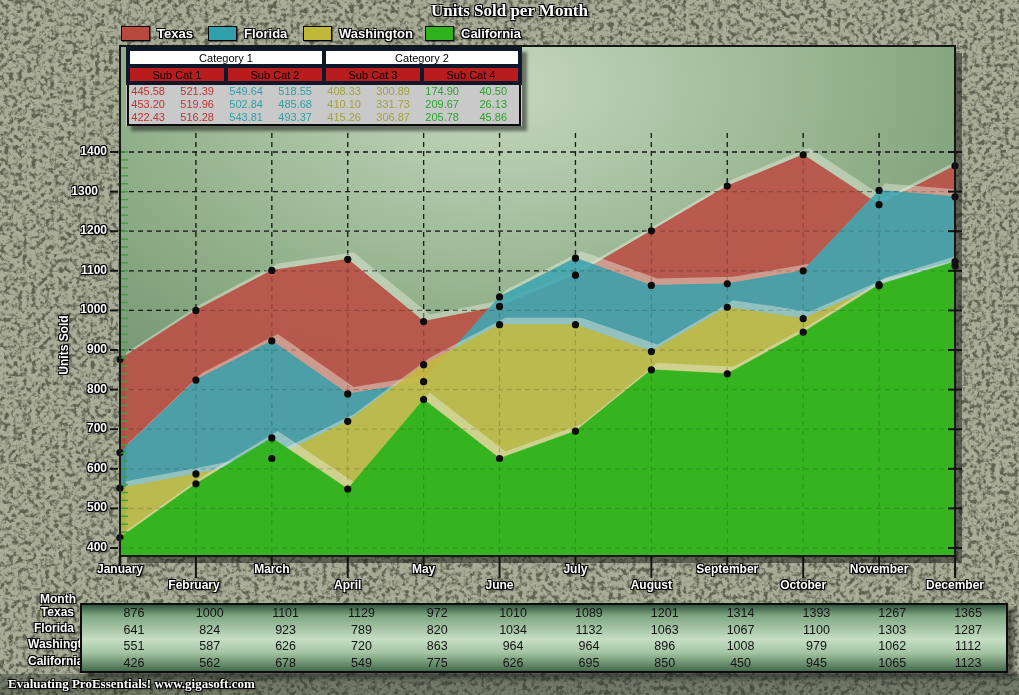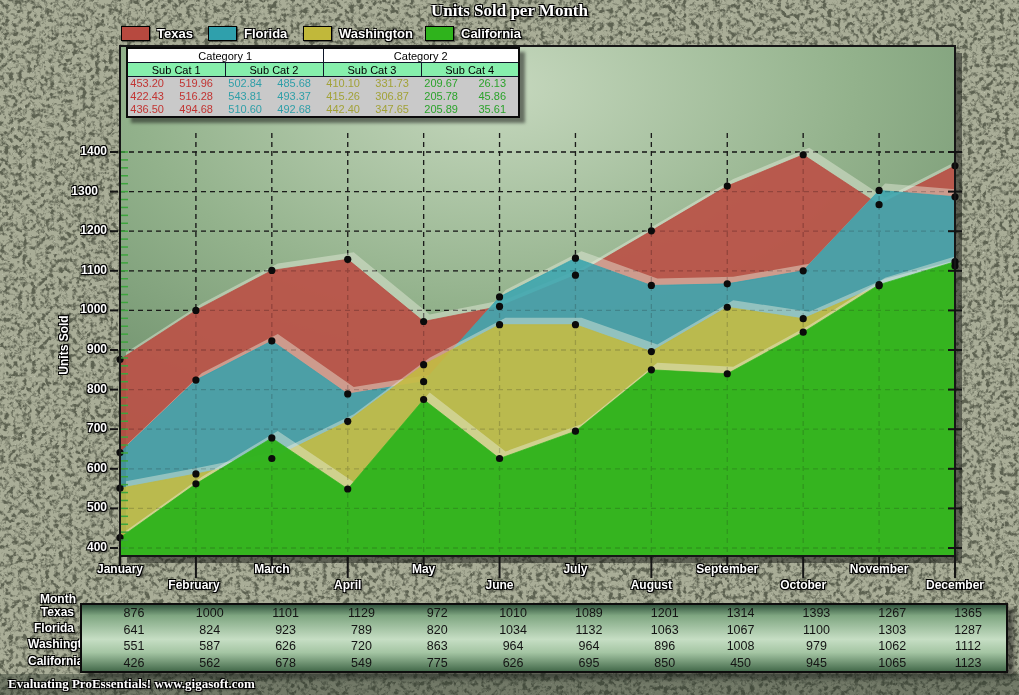--- a/index.html
+++ b/index.html
@@ -27,23 +27,23 @@
   .yaxis-title{transform:translate(-50%,-50%) rotate(-90deg);white-space:nowrap;}
   .overlay{position:absolute;left:0;top:0;width:1019px;height:695px;pointer-events:none;}
   svg.chart{position:absolute;left:0;top:0;}
   
   .inset{
     position:absolute;left:126px;top:47px;border-collapse:collapse;
     background:#c9c9c9; border:2px solid #0a0a0a;
     box-shadow:5px 5px 3px rgba(15,15,15,.5);
     font-size:11px; table-layout:fixed;
   }
-  .inset th{background:#fff;border:1px solid #0f172a;font-weight:normal;color:#000;
+  .inset th{background:#fff;border:4px solid #0f172a;font-weight:normal;color:#000;
     font-size:11px;padding:0;height:13px;}
-  .inset thead tr.sub th{background:#86efac;}
+  .inset thead tr.sub th{background:#b91c1c;}
   .inset td{padding:0 12px 0 0;text-align:right;height:13px;line-height:13px;font-size:11px;}
   .inset td.c0{color:#c23432;} .inset td.c1{color:#2f9fa8;}
   .inset td.c2{color:#a2a238;} .inset td.c3{color:#2ba32b;}
   
   .panel{
     position:absolute;left:80px;top:603px;width:910px;height:66px;
     border:2px solid #0d0d0d;
     background:linear-gradient(180deg,#33553f 0%,#7fa681 16%,#c6dec4 52%,#a4c5a3 72%,#456b4c 100%);
     box-shadow:6px 6px 4px rgba(15,15,15,.5);
     display:grid;grid-template-columns:repeat(12,1fr);grid-template-rows:repeat(4,1fr);padding-left:14px;
@@ -335,48 +335,48 @@
       </tr>
       <tr class="sub">
         <th colspan="2">Sub Cat 1</th>
         <th colspan="2">Sub Cat 2</th>
         <th colspan="2">Sub Cat 3</th>
         <th colspan="2">Sub Cat 4</th>
       </tr>
     </thead>
     <tbody id="inset-body">
         <tr>
+          <td class="c0">445.58</td>
+          <td class="c0">521.39</td>
+          <td class="c1">549.64</td>
+          <td class="c1">518.55</td>
+          <td class="c2">408.33</td>
+          <td class="c2">300.89</td>
+          <td class="c3">174.90</td>
+          <td class="c3">40.50</td>
+        </tr>
+        <tr>
           <td class="c0">453.20</td>
           <td class="c0">519.96</td>
           <td class="c1">502.84</td>
           <td class="c1">485.68</td>
           <td class="c2">410.10</td>
           <td class="c2">331.73</td>
           <td class="c3">209.67</td>
           <td class="c3">26.13</td>
         </tr>
         <tr>
           <td class="c0">422.43</td>
           <td class="c0">516.28</td>
           <td class="c1">543.81</td>
           <td class="c1">493.37</td>
           <td class="c2">415.26</td>
           <td class="c2">306.87</td>
           <td class="c3">205.78</td>
           <td class="c3">45.86</td>
-        </tr>
-        <tr>
-          <td class="c0">436.50</td>
-          <td class="c0">494.68</td>
-          <td class="c1">510.60</td>
-          <td class="c1">492.68</td>
-          <td class="c2">442.40</td>
-          <td class="c2">347.65</td>
-          <td class="c3">205.89</td>
-          <td class="c3">35.61</td>
         </tr>
       </tbody>
   </table>
 
   <div class="overlay" id="overlay">
       <div class="wlab ylab" style="left: 61px; top: 540px;">400</div>
       <div class="wlab ylab" style="left: 61px; top: 500.4px;">500</div>
       <div class="wlab ylab" style="left: 61px; top: 460.8px;">600</div>
       <div class="wlab ylab" style="left: 61px; top: 421.2px;">700</div>
       <div class="wlab ylab" style="left: 61px; top: 381.6px;">800</div>

